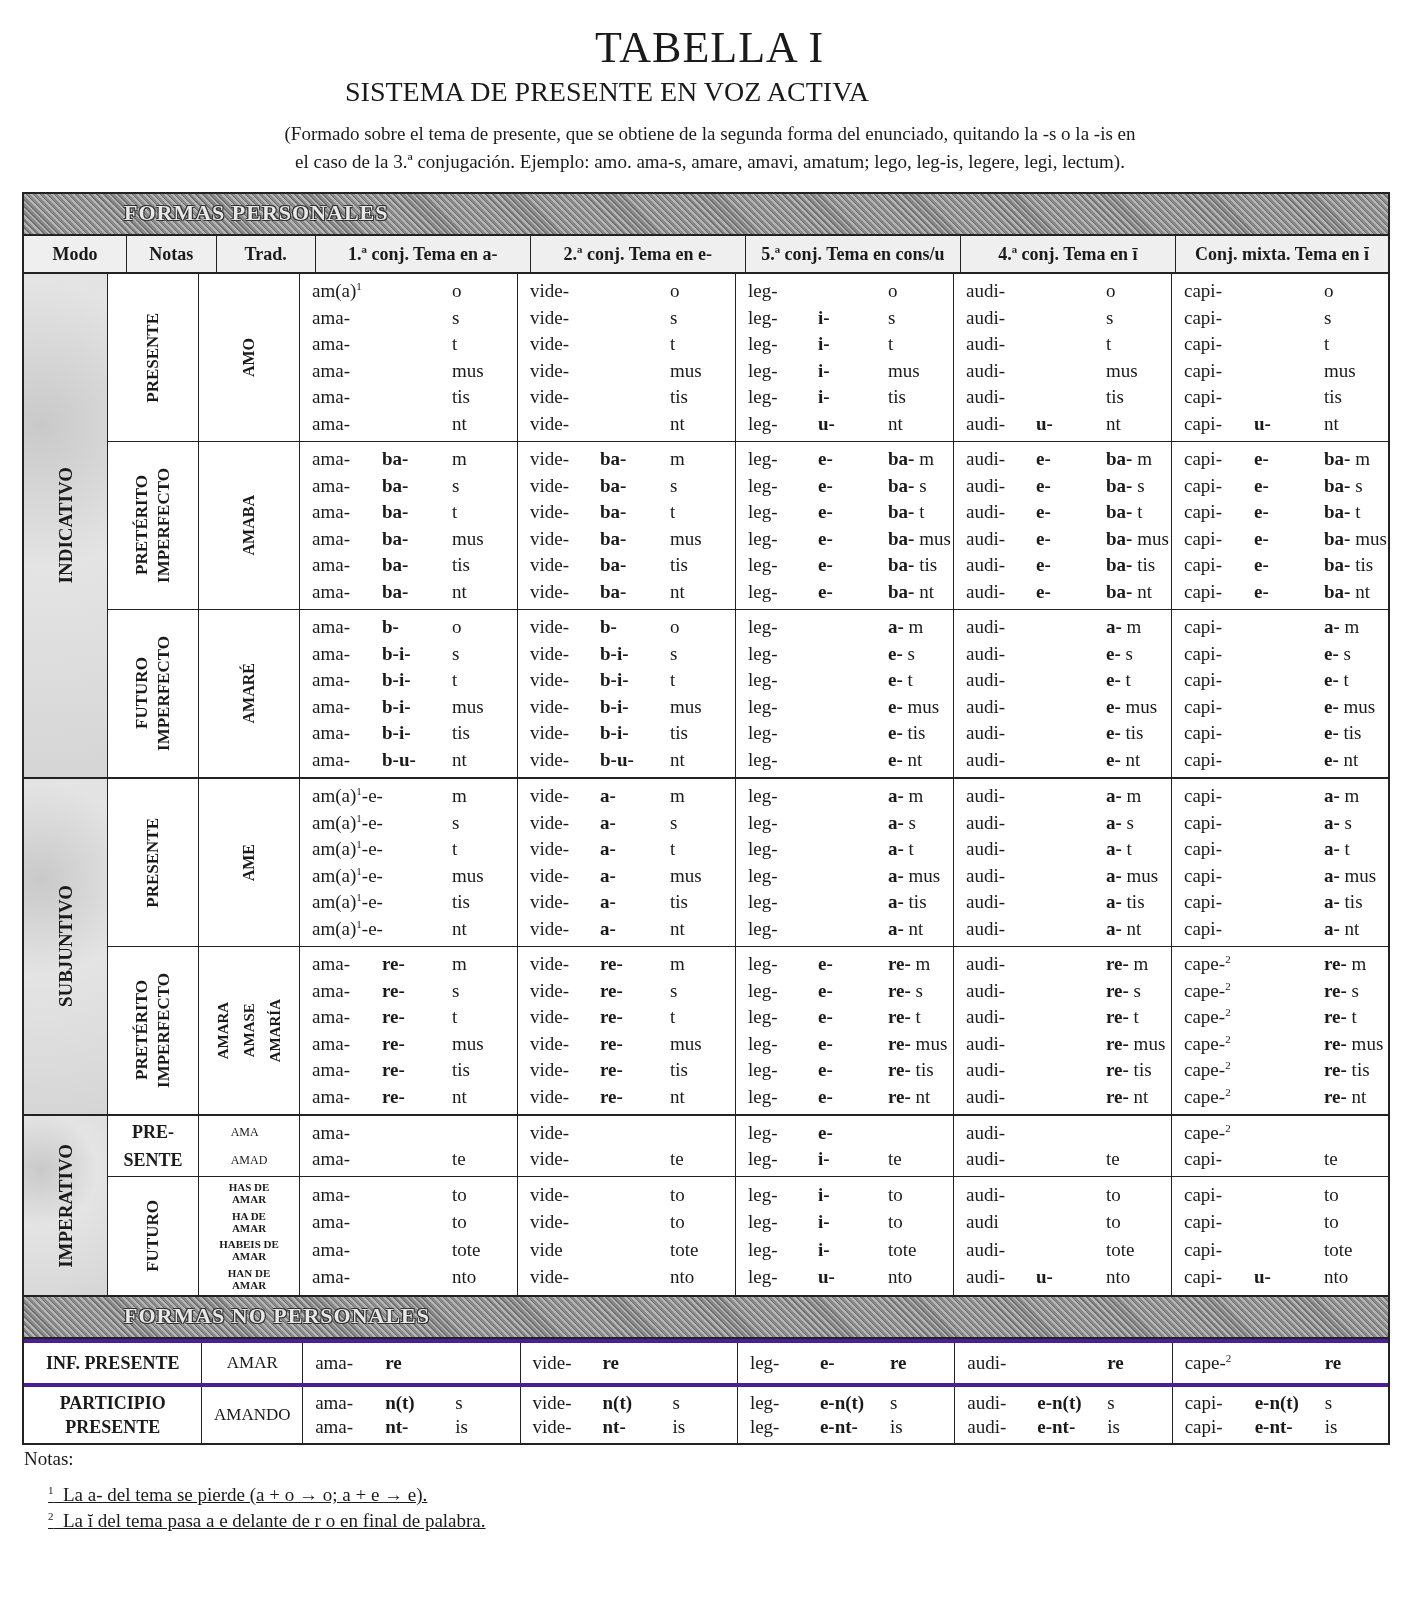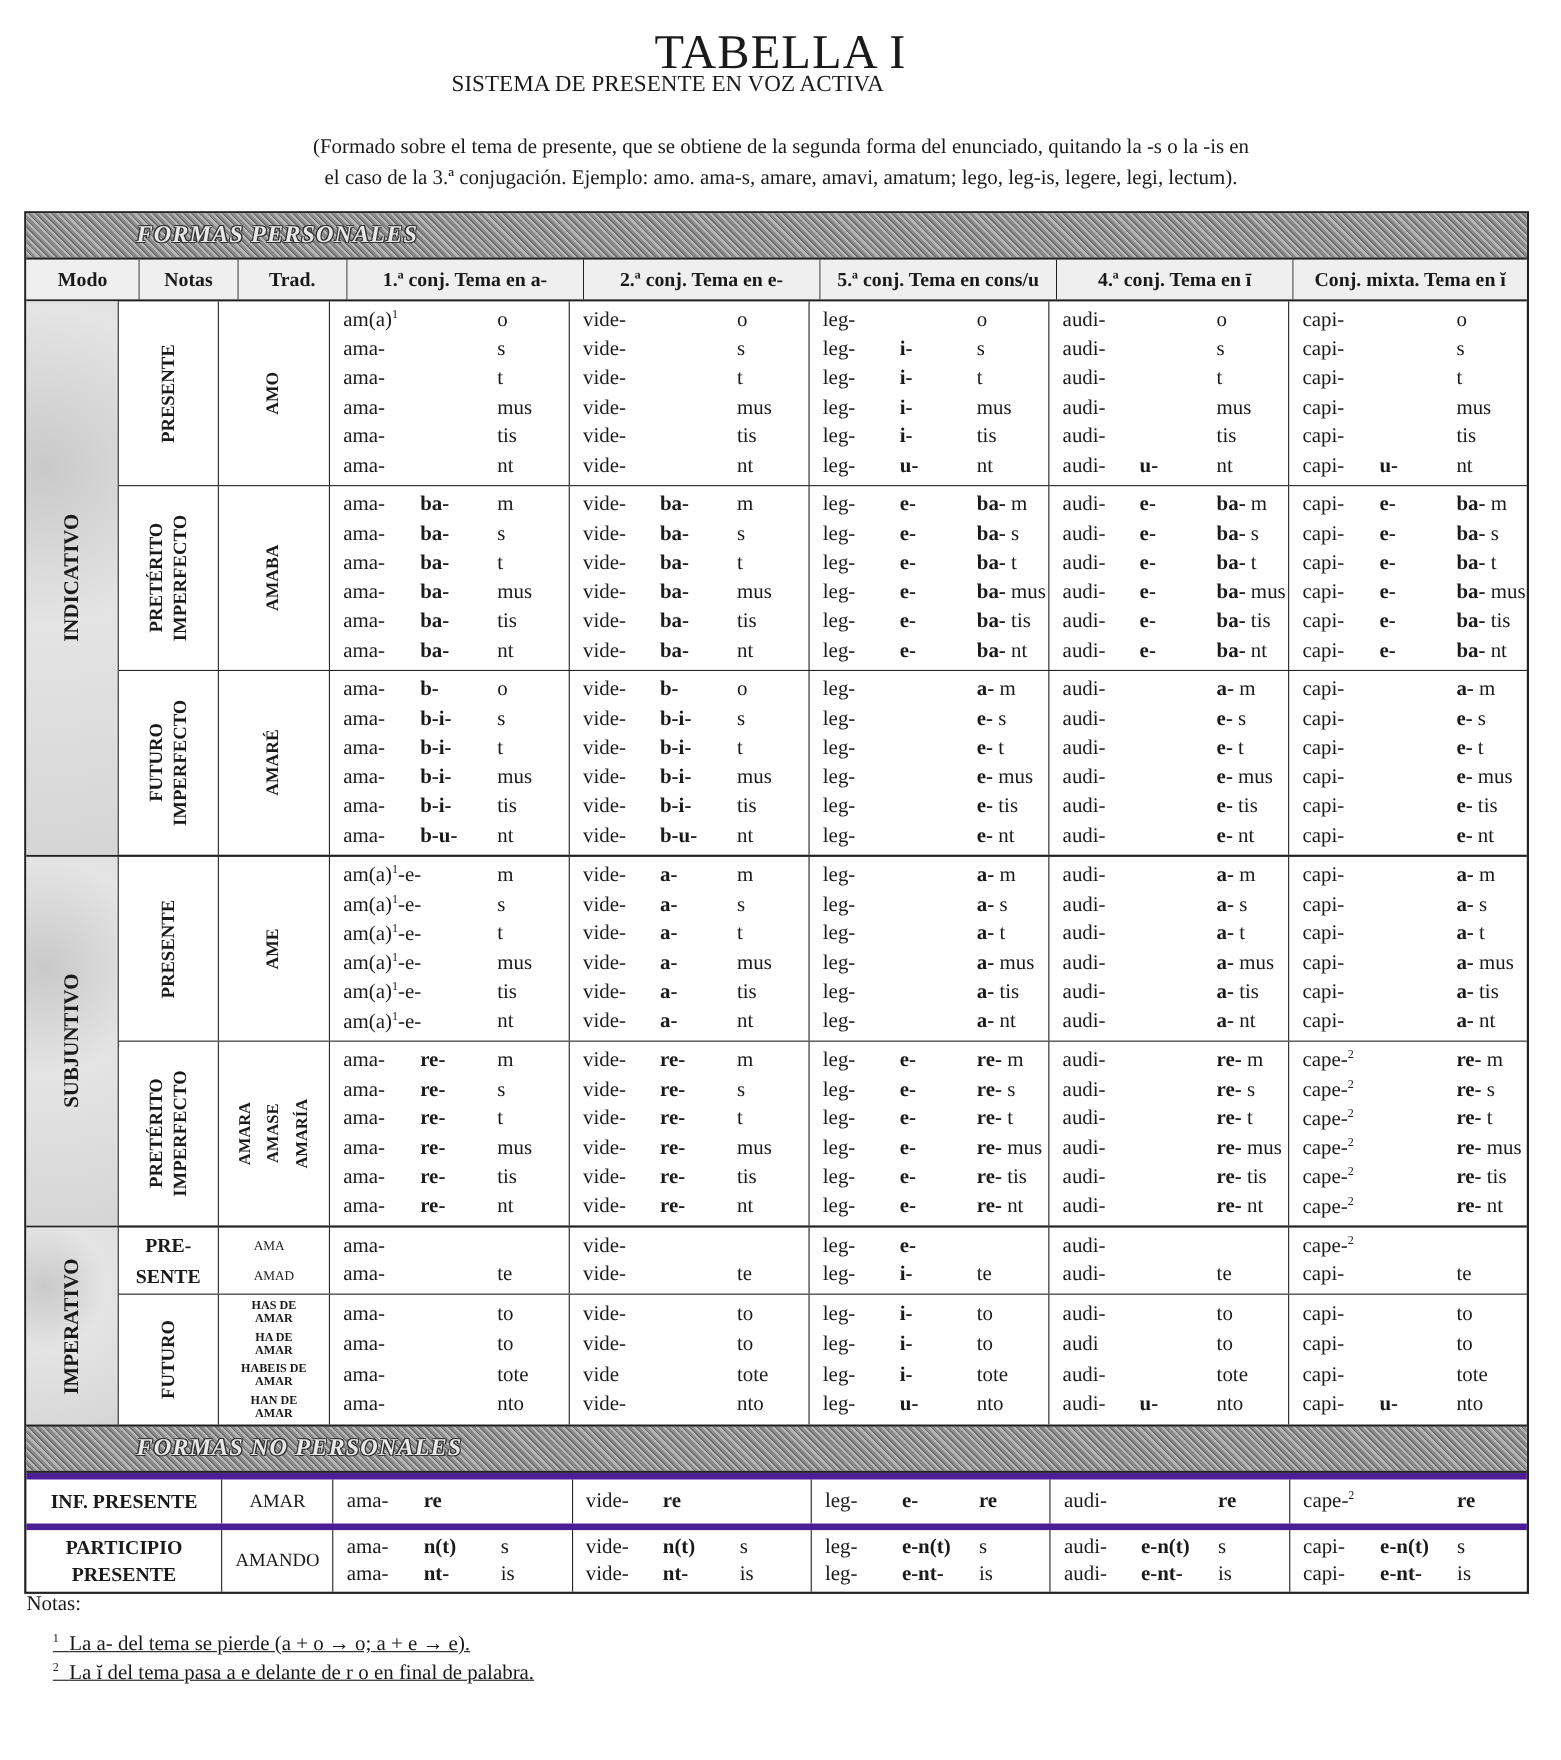--- a/index.html
+++ b/index.html
@@ -1,21 +1,21 @@
 <!DOCTYPE html>
 <html><head>
 <meta charset="utf-8">
 <style>
   html,body{margin:0;padding:0;background:#fff;}
   body{width:1419px;height:1600px;position:relative;font-family:"Liberation Serif","DejaVu Serif",serif;color:#1a1a1a;overflow:hidden;}
   .title{position:absolute;left:0;width:1419px;top:22px;text-align:center;font-size:44px;letter-spacing:1px;}
-  .subtitle{position:absolute;left:0;width:1214px;top:64px;text-align:center;font-size:21px;}
+  .subtitle{position:absolute;left:0;width:1214px;top:76px;text-align:center;font-size:28px;}
   .intro{position:absolute;left:150px;width:1120px;top:120px;text-align:center;font-size:19px;line-height:28px;}
   .tbl{position:absolute;left:22px;top:192px;width:1368px;border:2px solid #222;box-sizing:border-box;}
-  .band{height:40px;background:repeating-linear-gradient(45deg,#8a8a8a 0 2px,#b5b5b5 2px 4px,#6f6f6f 4px 5px);position:relative;border-bottom:2px solid #222;font-style:italic;}
+  .band{height:40px;background:repeating-linear-gradient(45deg,#8a8a8a 0 2px,#b5b5b5 2px 4px,#6f6f6f 4px 5px);position:relative;border-bottom:2px solid #222;}
   .band span{position:absolute;left:100px;top:6px;font-size:22px;font-weight:bold;color:#e8e8e8;letter-spacing:1px;text-shadow:1px 1px 0 #333,-1px -1px 0 #333,1px -1px 0 #333,-1px 1px 0 #333;}
   .hdr{display:flex;height:36px;border-bottom:2px solid #222;}
   .hdr div{border-right:1.5px solid #222;display:flex;align-items:center;justify-content:center;font-weight:bold;font-size:18px;background:#efefef;}
   .hdr div:last-child{border-right:none;}
   .c-modo{width:104px}.c-tiempo{width:90px}.c-trad{width:100px}
   .c-conj{width:218px}.c-conj.last{width:216px}
   .mood{display:flex;border-bottom:2px solid #222;}
   .mood-label{width:88px;border-right:1.5px solid #222;background:radial-gradient(circle at 20% 30%,#c9c9c9 0,#e4e4e4 40%,#d5d5d5 100%);display:flex;align-items:center;justify-content:center;}
   .vert{writing-mode:vertical-rl;transform:rotate(180deg);font-weight:bold;font-size:19px;text-align:center;line-height:22px;}
   .mood-body{flex:1;display:flex;flex-direction:column;}
@@ -26,21 +26,21 @@
   .t-trad .vert{font-size:16px;}
   .cell{width:218px;border-right:1.5px solid #222;padding:4px 0 4px 12px;box-sizing:border-box;font-size:19px;}
   .cell.last{border-right:none;width:216px;}
   .row{display:flex;height:26.5px;align-items:center;white-space:nowrap;}
   .p1{width:70px;}
   .p2{width:70px;font-weight:bold;}
   .p3{flex:1;}
   .p3 b{font-weight:bold;}
   sup{font-size:11px;}
   .small-trad{font-size:11px;font-weight:bold;text-align:center;line-height:12px;display:flex;flex-direction:column;justify-content:space-around;height:100%;padding:2px 0;box-sizing:border-box;}
-  .np-row{display:flex;border-top:6px solid #4c1d95;}
+  .np-row{display:flex;border-top:4px solid #4c1d95;}
   .np-name{width:178px;border-right:1.5px solid #222;display:flex;align-items:center;justify-content:center;font-weight:bold;font-size:18px;text-align:center;line-height:24px;}
   .np-trad{width:100px;border-right:1.5px solid #222;display:flex;align-items:center;justify-content:center;font-size:17px;}
   .notes{position:absolute;left:24px;top:1448px;font-size:19px;}
   .notes .n{position:absolute;left:24px;white-space:nowrap;text-decoration:underline;}
 </style>
 </head>
 <body>
 
 <div class="title">TABELLA I</div>
 <div class="subtitle">SISTEMA DE PRESENTE EN VOZ ACTIVA</div>

